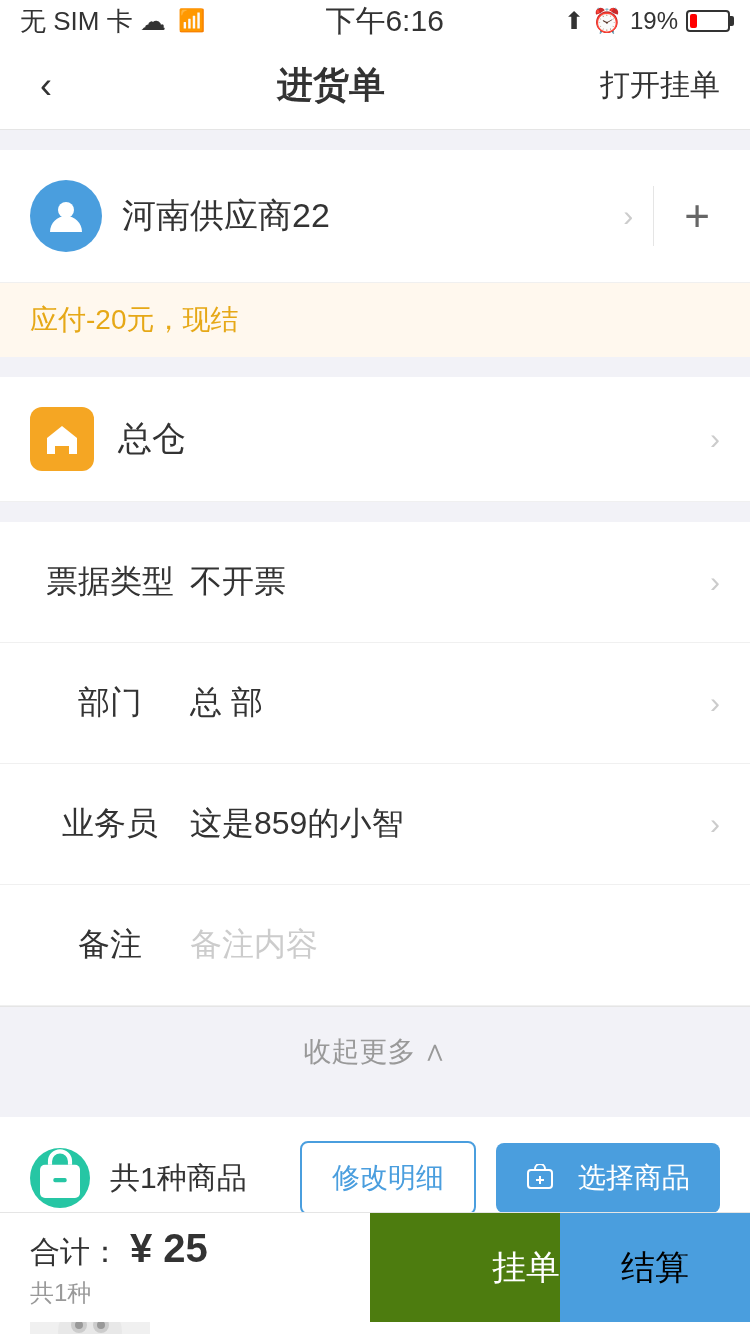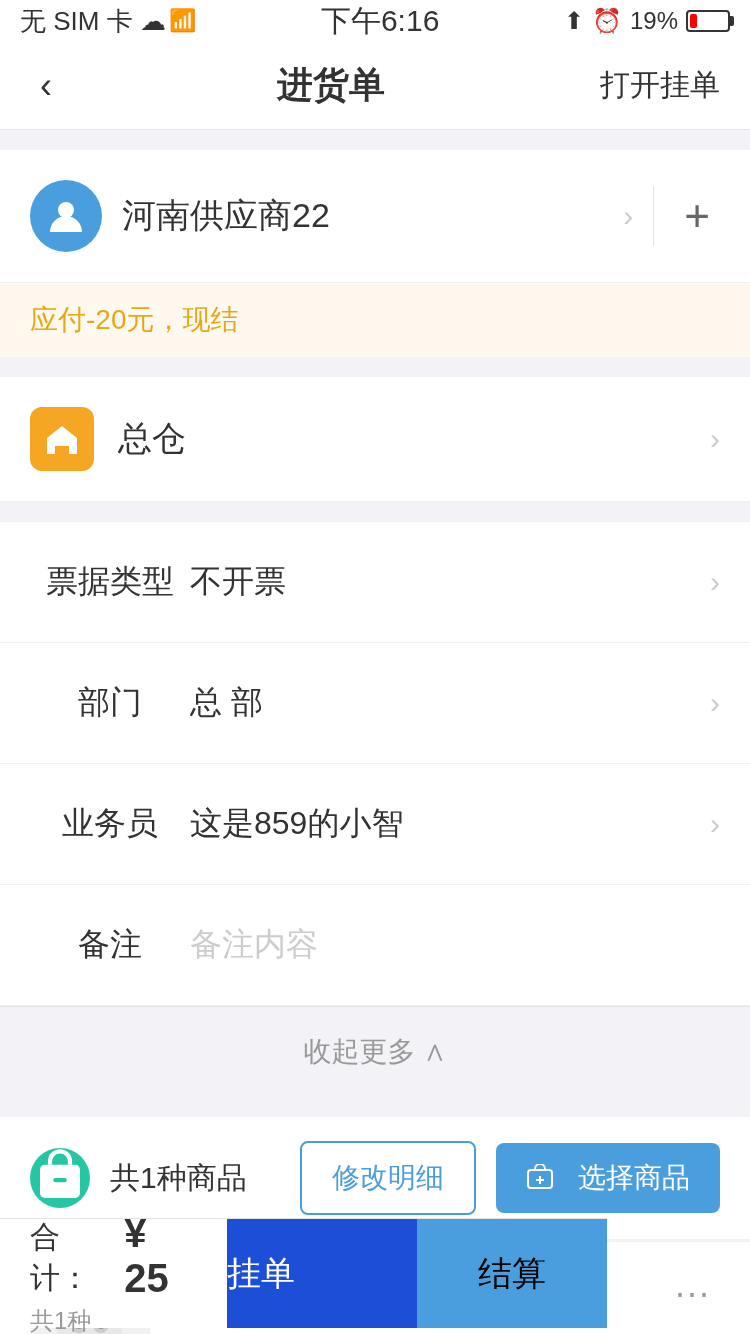--- a/index.html
+++ b/index.html
@@ -17,21 +17,21 @@
     .status-bar {
       height: 42px;
       background: #fff;
       display: flex;
       align-items: center;
       justify-content: space-between;
       padding: 0 20px;
       font-size: 26px;
       color: #333;
     }
-    .status-left { display: flex; align-items: center; gap: 3px; }
+    .status-left { display: flex; align-items: center; gap: 12px; }
     .status-center { font-size: 30px; font-weight: 400; }
     .status-right { display: flex; align-items: center; gap: 8px; font-size: 24px; }
     .battery {
       width: 44px; height: 22px;
       border: 2px solid #333;
       border-radius: 4px;
       position: relative;
       display: inline-flex;
       align-items: center;
       padding: 2px;
@@ -271,22 +271,22 @@
     .product-more {
       color: #999;
       font-size: 36px;
       cursor: pointer;
       padding: 0 10px;
     }
 
     
     .footer {
       position: fixed;
-      bottom: 6px;
-      width: 607px;
+      bottom: 12px;
+      width: 750px;
       height: 110px;
       display: flex;
       align-items: stretch;
       background: #fff;
       border-top: 1px solid #e5e5e5;
     }
     .footer-total {
       flex: 1;
       display: flex;
       flex-direction: column;
@@ -307,26 +307,26 @@
       font-weight: 600;
       color: #333;
     }
     .footer-total-sub {
       font-size: 24px;
       color: #999;
       margin-top: 4px;
     }
     .footer-btn-hang {
       width: 190px;
-      background: #1d4ed8;
+      background: #4d7c0f;
       color: #fff;
       font-size: 34px;
       display: flex;
       align-items: center;
-      justify-content: flex-start;
+      justify-content: flex-end;
       cursor: pointer;
     }
     .footer-btn-settle {
       width: 190px;
       background: #4a9ede;
       color: #000000;
       font-size: 34px;
       display: flex;
       align-items: center;
       justify-content: center;

